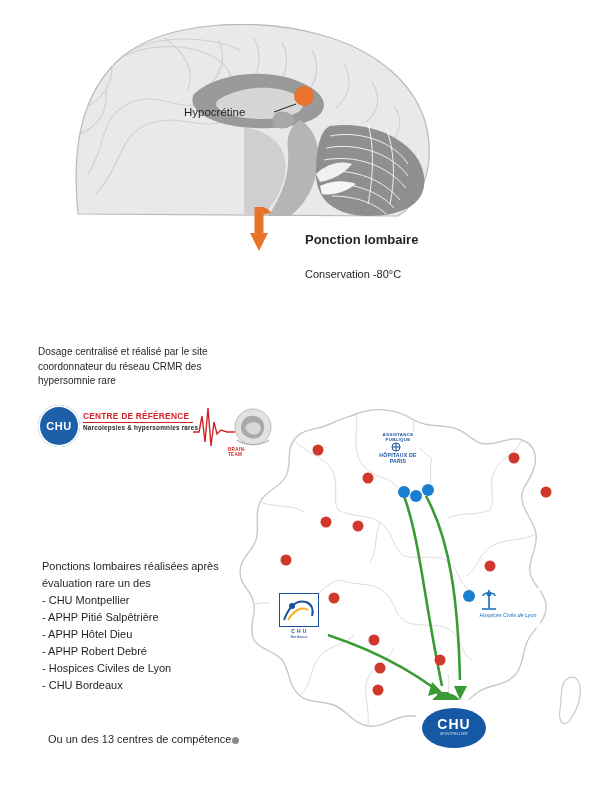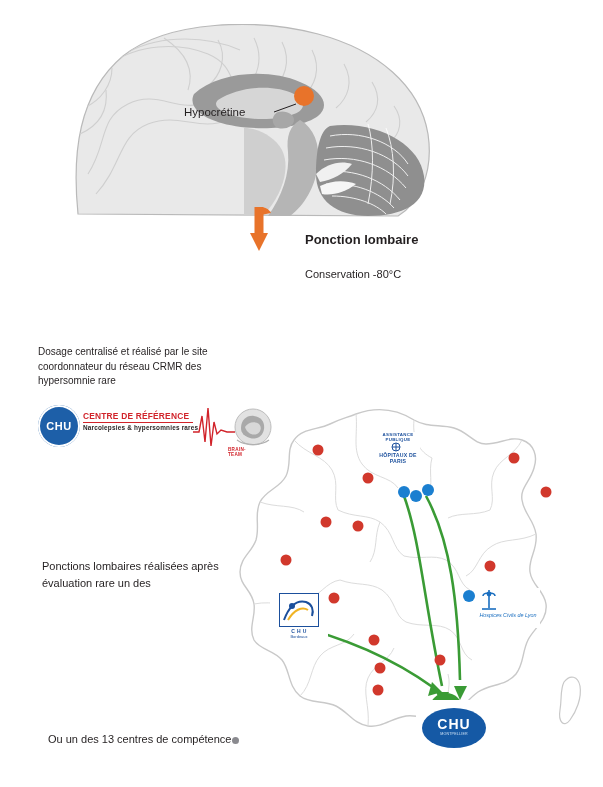--- a/index.html
+++ b/index.html
@@ -321,20 +321,28 @@
     <path d="M10,22 C10,14 16,9 23,10 C30,11 34,16 33,23 C32,30 26,34 19,32 C13,30 10,27 10,22 Z" fill="#a9a9a9"></path>
     <path d="M14,21 C17,16 24,15 28,18 C31,21 30,26 26,28 C21,30 16,27 14,21 Z" fill="#d8d8d8"></path>
     <path d="M6,34 C14,40 30,40 38,34" fill="none" stroke="#b0b0b0" stroke-width="1.2"></path>
   </svg>
   <div class="bt-label">BRAIN-TEAM</div>
 </div>
 
 <div id="centres-block">
   <div class="intro">Ponctions lombaires réalisées après</div>
   <div>évaluation rare un des</div>
+  <ul>
+    <li>- CHU Montpellier</li>
+    <li>- APHP Pitié Salpêtrière</li>
+    <li>- APHP Hôtel Dieu</li>
+    <li>- APHP Robert Debré</li>
+    <li>- Hospices Civiles de Lyon</li>
+    <li>- CHU Bordeaux</li>
+  </ul>
 </div>
 
 <div id="competence-line">
   <span>Ou un des 13 centres de compétence</span><span class="dot-grey"></span>
 </div>
 
 <div id="map-wrap">
   <svg width="360" height="370" viewBox="0 0 360 370" xmlns="http://www.w3.org/2000/svg">
 
     <path d="M128,14 C150,6 170,10 186,20 C200,28 212,24 226,28 C240,32 246,44 258,44

